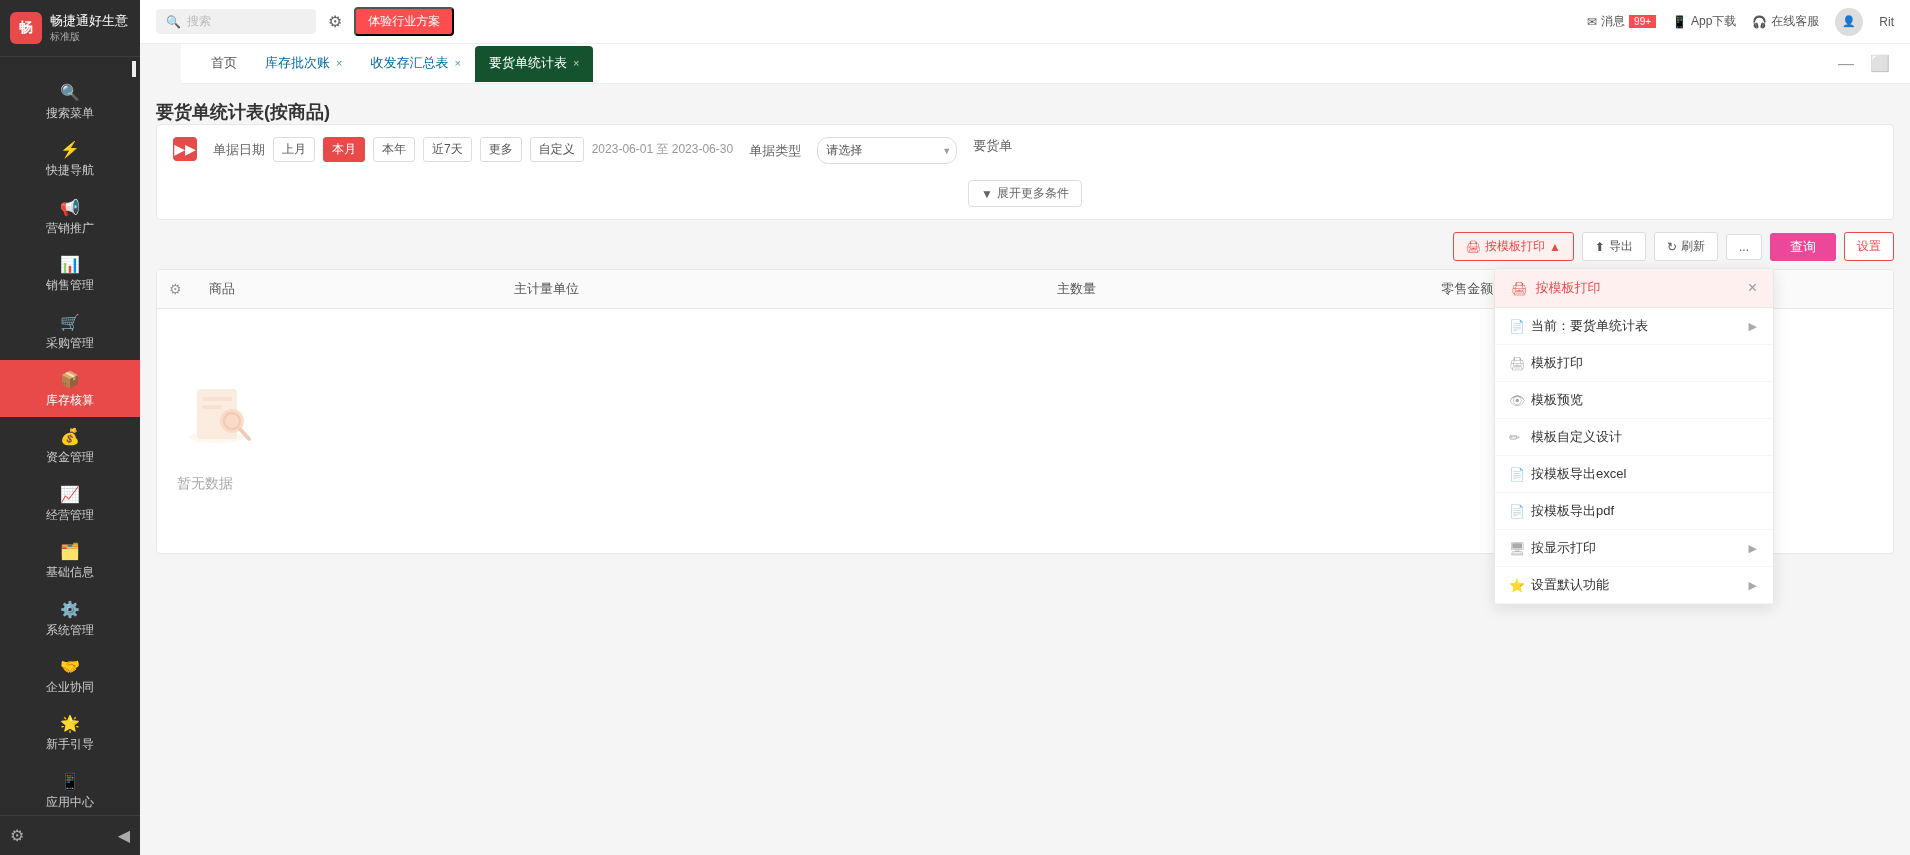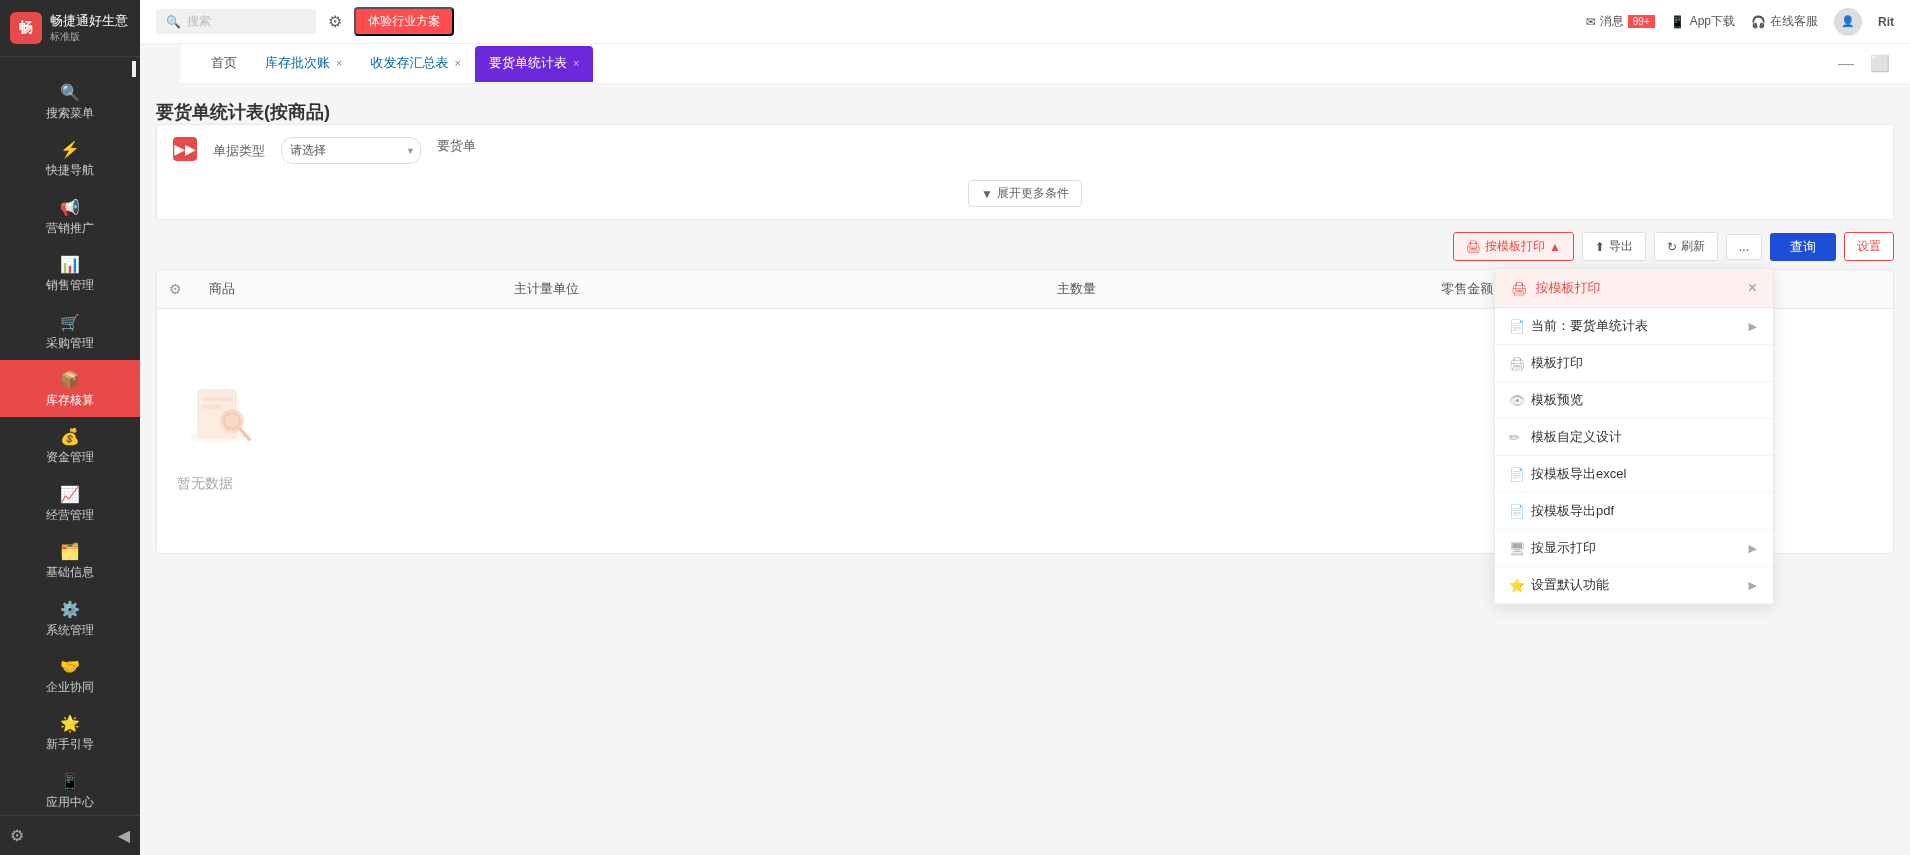--- a/index.html
+++ b/index.html
@@ -126,21 +126,21 @@
       min-width: 18px;
       text-align: center;
     }
     .avatar {
       width: 28px; height: 28px;
       background: #ddd;
       border-radius: 50%;
       display: flex; align-items: center; justify-content: center;
       font-size: 11px; color: #666;
     }
-    .username { font-size: 12px; color: #555; font-weight: bold; }
+    .username { font-size: 12px; color: #555; }
 
     
     .tabs {
       background: white;
       height: 40px;
       display: flex;
       align-items: center;
       padding: 0 16px;
       gap: 0;
       border-bottom: 1px solid #eee;
@@ -153,21 +153,21 @@
       color: #0369a1;
       cursor: pointer;
       border-bottom: 2px solid transparent;
       display: flex;
       align-items: center;
       gap: 6px;
       white-space: nowrap;
     }
     .tab.active {
       color: white;
-      background: #6d28d9;
+      background: #14532d;
       border-radius: 4px 4px 0 0;
     }
     .tab-close {
       font-size: 11px;
       color: inherit;
       opacity: 0.7;
       cursor: pointer;
     }
     .tab-home { color: #555; }
     .tabs-right {
@@ -315,21 +315,21 @@
       color: #555;
       font-size: 12px;
       cursor: pointer;
     }
     .toolbar-btn.active {
       background: #fff0f0;
       border-color: #e84a4a;
       color: #e84a4a;
     }
     .query-btn {
-      background: #1d4ed8;
+      background: #ec4899;
       color: white;
       border: none;
       padding: 5px 20px;
       border-radius: 3px;
       cursor: pointer;
       font-size: 13px;
     }
     .settings-btn {
       border: 1px solid #e84a4a;
       color: #e84a4a;
@@ -585,20 +585,30 @@
       <span class="tabs-right-btn">⬜</span>
     </div>
   </div>
 
   <div class="page-content">
     <div class="page-title">要货单统计表(按商品)</div>
 
     <div class="filter-bar">
       <button class="filter-expand-btn">▶▶</button>
 
+      <div class="filter-group">
+        <span class="filter-label">单据日期</span>
+        <button class="date-btn">上月</button>
+        <button class="date-btn active">本月</button>
+        <button class="date-btn">本年</button>
+        <button class="date-btn">近7天</button>
+        <button class="date-btn">更多</button>
+        <button class="date-btn">自定义</button>
+        <span class="date-range">2023-06-01 至 2023-06-30</span>
+      </div>
 
       <div class="filter-select">
         <span class="filter-label">单据类型</span>
         <div class="select-wrapper">
           <div class="select-box">请选择</div>
         </div>
       </div>
 
       <div class="filter-group">
         <span class="filter-label">要货单</span>

